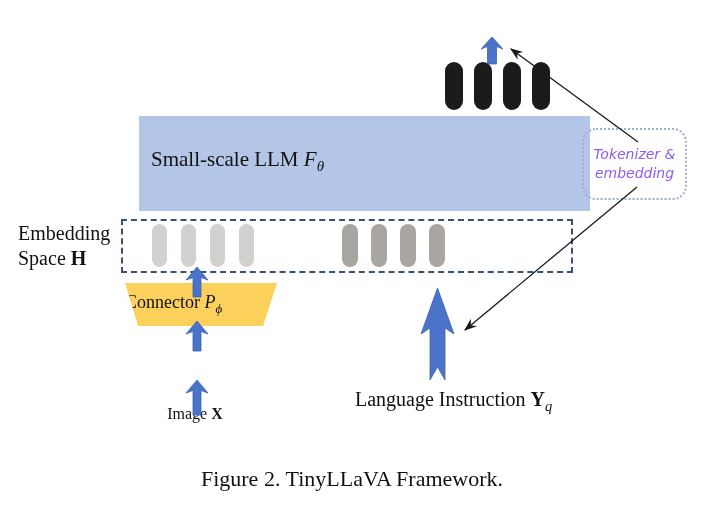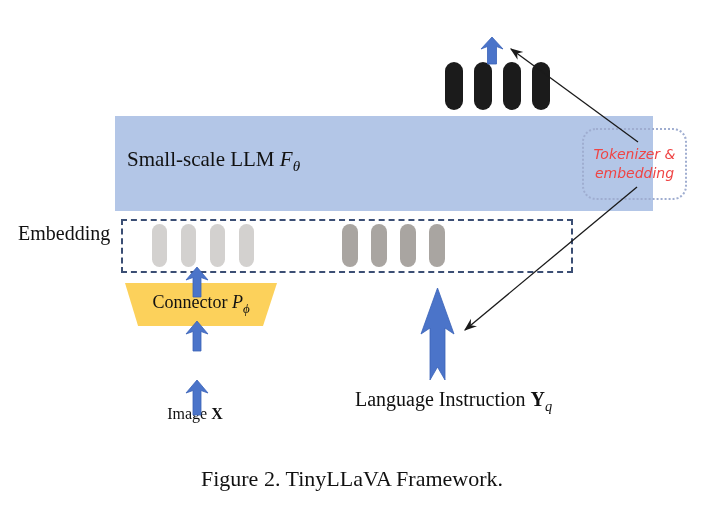--- a/index.html
+++ b/index.html
@@ -4,42 +4,42 @@
 <style>
   html,body { margin:0; padding:0; background:#fff; }
   .canvas {
     position:relative; width:704px; height:513px; background:#ffffff;
     font-family:"Liberation Serif", serif; color:#111; overflow:hidden;
   }
   .abs { position:absolute; }
 
   
   .llm-box {
-    left:115px; top:116px; width:538px; height:95px;
+    left:139px; top:116px; width:451px; height:95px;
     background:var(--c-llm_box, #b3c6e7);
   }
   .llm-label {
     position:absolute; left:12px; top:31px; font-size:21px; white-space:nowrap;
   }
   .dashed-box {
     left:121px; top:219px; width:452px; height:54px; box-sizing:border-box;
     border:2px dashed var(--c-dashed_border, #3b4e74); background:transparent;
   }
   .pill-row { display:flex; }
   .pill-row .pill { display:block; }
   .resp-tokens { left:445px; top:62px; gap:11px; }
   .resp-tokens .pill { width:18px; height:48px; border-radius:9px; background:var(--c-token_black,#1b1b1b); }
   .vis-tokens { left:152px; top:224px; gap:14px; }
   .vis-tokens .pill { width:15px; height:43px; border-radius:8px; background:var(--c-token_light_gray,#d3d1cf); }
   .txt-tokens { left:342px; top:224px; gap:13px; }
   .txt-tokens .pill { width:16px; height:43px; border-radius:8px; background:var(--c-token_dark_gray,#a9a5a1); }
 
   .emb-label { left:18px; top:221px; font-size:20px; line-height:25px; }
 
-  .trap { display:flex; align-items:center; justify-content:center; }
+  .trap { display:flex; align-items:center; justify-content:flex-start; }
   .connector-trap {
     left:125px; top:283px; width:152px; height:43px;
     background:var(--c-connector,#fcd15b);
     clip-path:polygon(0% 0%, 100% 0%, 90.8% 100%, 8.6% 100%);
     font-size:18px;
   }
   .vision-trap {
     left:95px; top:338px; width:200px; height:55px;
     background:var(--c-vision_encoder,#f2a878);
     clip-path:polygon(16% 0%, 81% 0%, 100% 100%, 0% 100%);
@@ -48,21 +48,21 @@
   .image-label { left:115px; top:405px; width:160px; text-align:center; font-size:16px; }
 
   .lang-response { left:353px; top:10px; font-size:20px; white-space:nowrap; }
   .lang-instruction { left:355px; top:388px; font-size:20px; white-space:nowrap;text-align:right; }
 
   .tokenizer-box {
     left:582px; top:128px; width:105px; height:72px; box-sizing:border-box;
     border:2px dotted var(--c-tokenizer_border,#9fadd0); border-radius:14px;
     display:flex; flex-direction:column; align-items:center; justify-content:center;
     font-family:"DejaVu Sans", sans-serif; font-style:italic; font-size:14px;
-    line-height:19px; color:#ef4444; background:transparent;
+    line-height:19px; color:#8b5cf6; background:transparent;
   }
 
   .caption { left:0; top:466px; width:704px; text-align:center; font-size:22px; }
 
   .mvar { font-style:italic; }
   .bvar { font-weight:bold; }
   sub.msub { font-size:0.72em; font-style:italic; }
 
   .overlay { left:0; top:0; width:704px; height:513px; pointer-events:none; }
   .blue-arrow { fill:var(--c-arrow_blue,#4b74c9); stroke:#3a62b8; stroke-width:0.8; }
@@ -77,20 +77,24 @@
     <div class="llm-label">
       <span>Small-scale LLM</span>
       <span class="mvar">F</span><sub class="msub">θ</sub>
     </div>
   </div>
 
   <div class="abs dashed-box"></div>
 
   <div class="abs emb-label">
     <div>Embedding</div>
+    <div>
+      <span>Space</span>
+      <span class="bvar">H</span>
+    </div>
   </div>
 
   <div class="abs pill-row resp-tokens">
       <span class="pill"></span>
       <span class="pill"></span>
       <span class="pill"></span>
       <span class="pill"></span>
     </div>
   <div class="abs pill-row vis-tokens">
       <span class="pill"></span>

